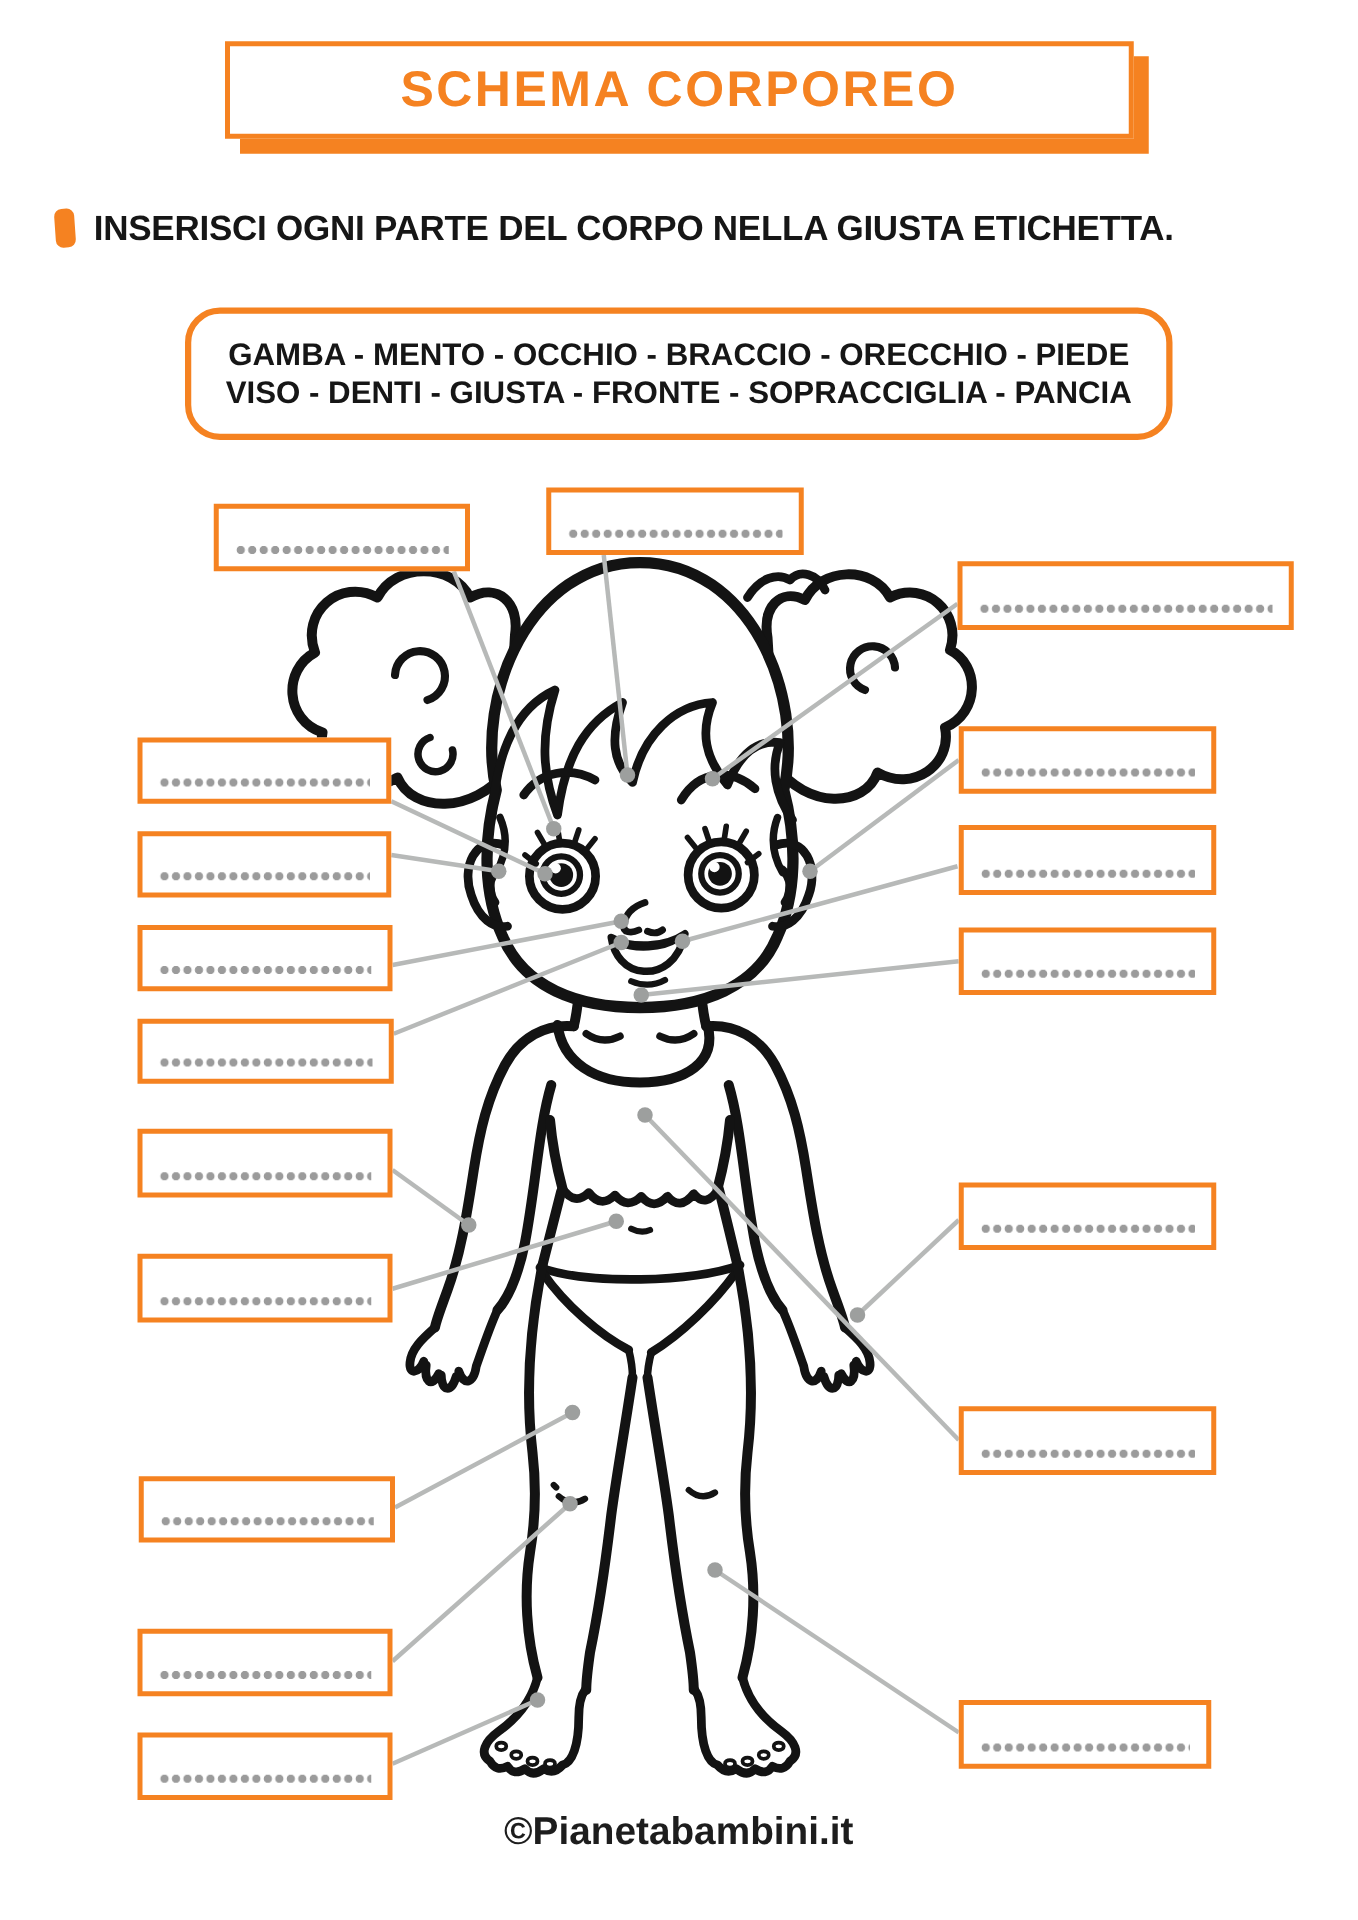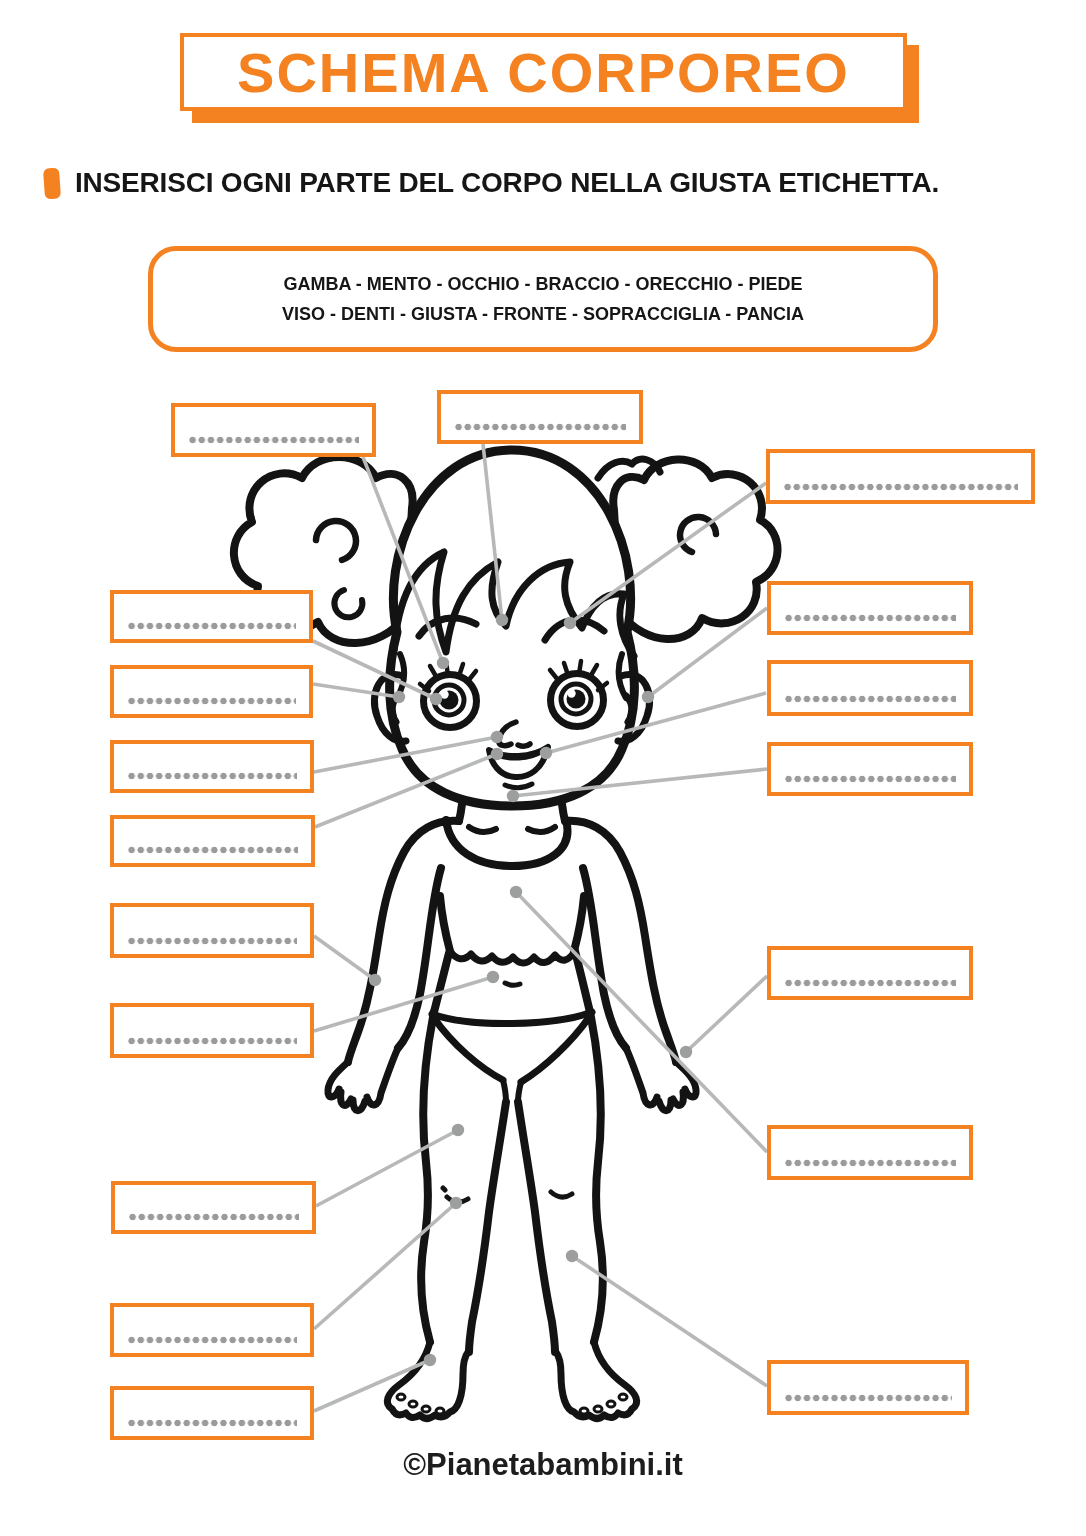--- a/index.html
+++ b/index.html
@@ -6,32 +6,32 @@
   :root{ --orange:#F58221; --ink:#161616; --gray-line:#B7B9B8; --gray-dot:#9B9B9B; }
   html,body{margin:0;padding:0;background:#fff;}
   .page{position:relative;width:1086px;height:1536px;background:#fff;overflow:hidden;
         font-family:"Liberation Sans",sans-serif;}
   .layer{position:absolute;left:0;top:0;width:1086px;height:1536px;}
 
   
   .title-box{position:absolute;left:180px;top:33px;width:727px;height:78px;background:#fff;
              border:4px solid var(--orange);box-shadow:12px 12px 0 0 var(--orange);
              box-sizing:border-box;display:flex;align-items:center;justify-content:center;}
-  .title-box h1{margin:12px;font-size:56px;font-weight:800;letter-spacing:2px;color:var(--orange);white-space:nowrap;}
-
-  
-  .instruction{position:absolute;left:44px;top:167px;display:flex;align-items:center;gap:15px;}
+  .title-box h1{margin:12px;font-size:40px;font-weight:800;letter-spacing:2px;color:var(--orange);white-space:nowrap;}
+
+  
+  .instruction{position:absolute;left:44px;top:167px;display:flex;gap:15px;}
   .bullet{width:16px;height:31px;background:var(--orange);border-radius:6px;transform:rotate(-4deg);flex:0 0 auto;}
   .instruction p{margin:0;font-size:28px;font-weight:800;color:var(--ink);letter-spacing:-0.2px;white-space:nowrap;}
 
   
   .word-bank{position:absolute;left:148px;top:246px;width:790px;height:106px;background:#fff;
              border:5px solid var(--orange);border-radius:28px;box-sizing:border-box;
              display:flex;flex-direction:column;justify-content:center;text-align:center;}
-  .bank-line{font-size:18px;font-weight:700;color:var(--ink);line-height:30px;white-space:nowrap;}
+  .bank-line{font-size:25px;font-weight:700;color:var(--ink);line-height:30px;white-space:nowrap;}
 
   
   .answer-box{position:absolute;background:#fff;border:4px solid var(--orange);box-sizing:border-box;}
   .answer-box .dotline{position:absolute;left:13px;right:13px;bottom:9px;height:8px;
       background-image:radial-gradient(circle,#9B9B9B 3px,rgba(255,255,255,0) 3.6px);
       background-size:9.2px 8px;background-repeat:repeat-x;background-position:0 50%;}
 
   
   .connector-line{stroke:var(--gray-line);stroke-width:3.6px;}
   .connector-dot{fill:#9D9F9E;}

